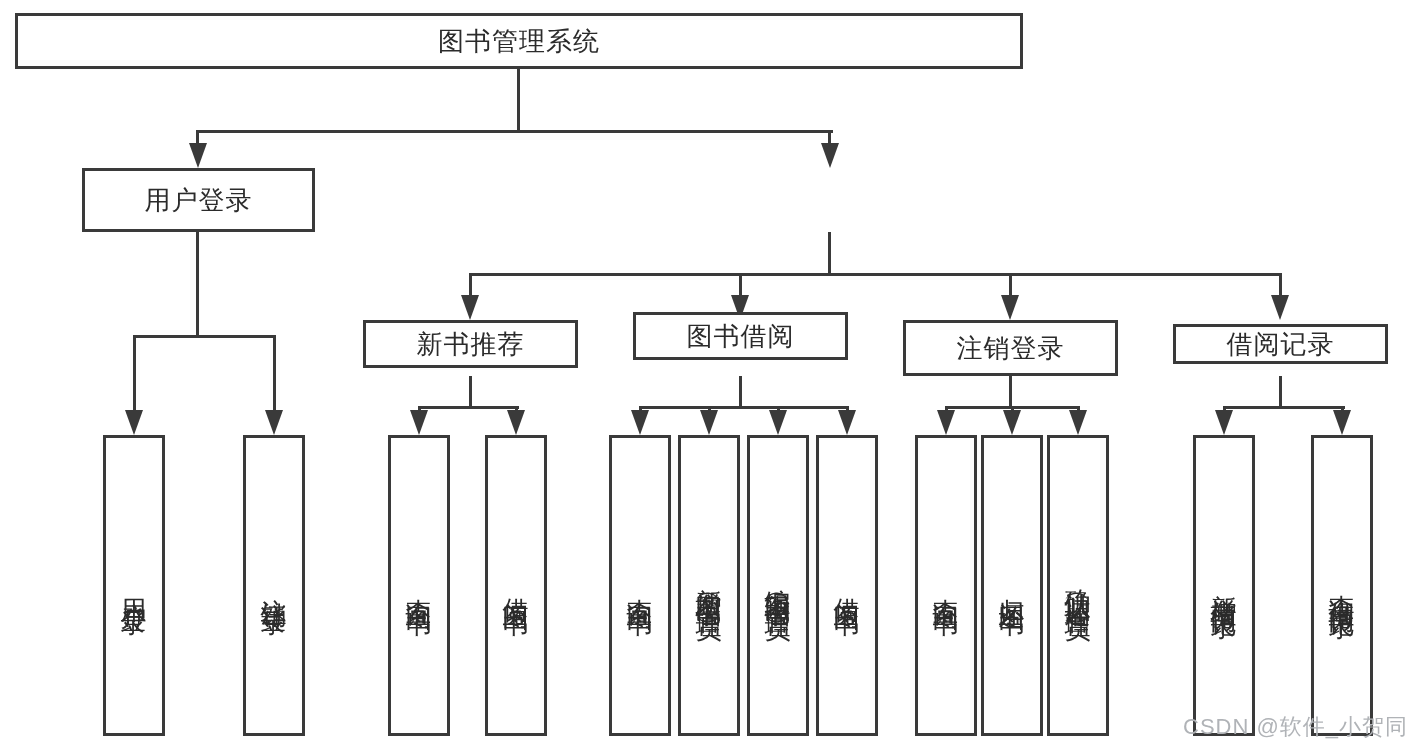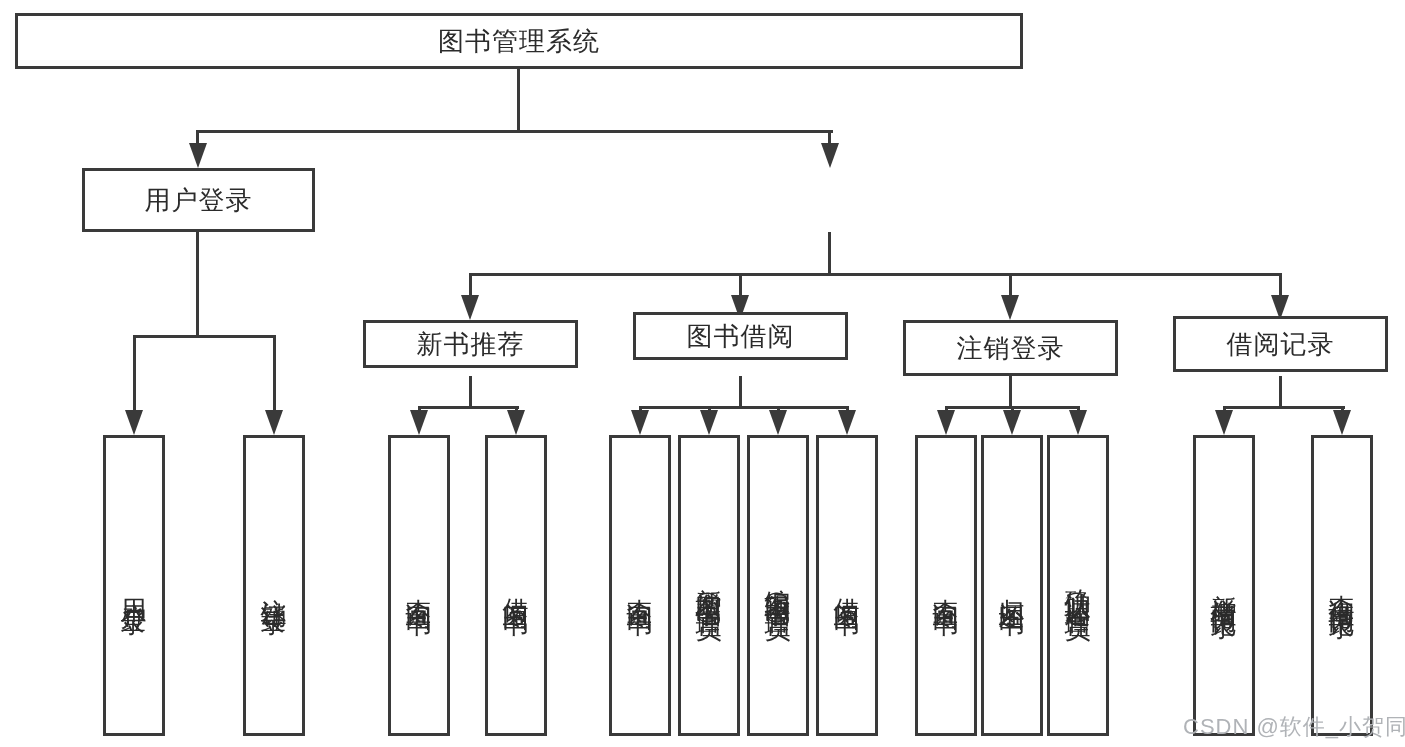--- a/index.html
+++ b/index.html
@@ -74,21 +74,21 @@
 
   <div class="box" style="left:363px;top:320px;width:215px;height:48px">
     <span class="hlabel">新书推荐</span>
   </div>
   <div class="box" style="left:633px;top:312px;width:215px;height:48px">
     <span class="hlabel">图书借阅</span>
   </div>
   <div class="box" style="left:903px;top:320px;width:215px;height:56px">
     <span class="hlabel">注销登录</span>
   </div>
-  <div class="box" style="left:1173px;top:316px;width:215px;height:56px">
+  <div class="box" style="left:1173px;top:324px;width:215px;height:40px">
     <span class="hlabel">借阅记录</span>
   </div>
 
   <div>
     <div class="vline" style="left:469px;top:376px;height:30px"></div>
     <div class="hline" style="left:418px;top:406px;width:101px"></div>
     <div class="vline" style="left:418px;top:406px;height:7px"></div>
     <div class="arrow" style="left:410px;top:410px"></div>
     <div class="vline" style="left:515px;top:406px;height:7px"></div>
     <div class="arrow" style="left:507px;top:410px"></div>

